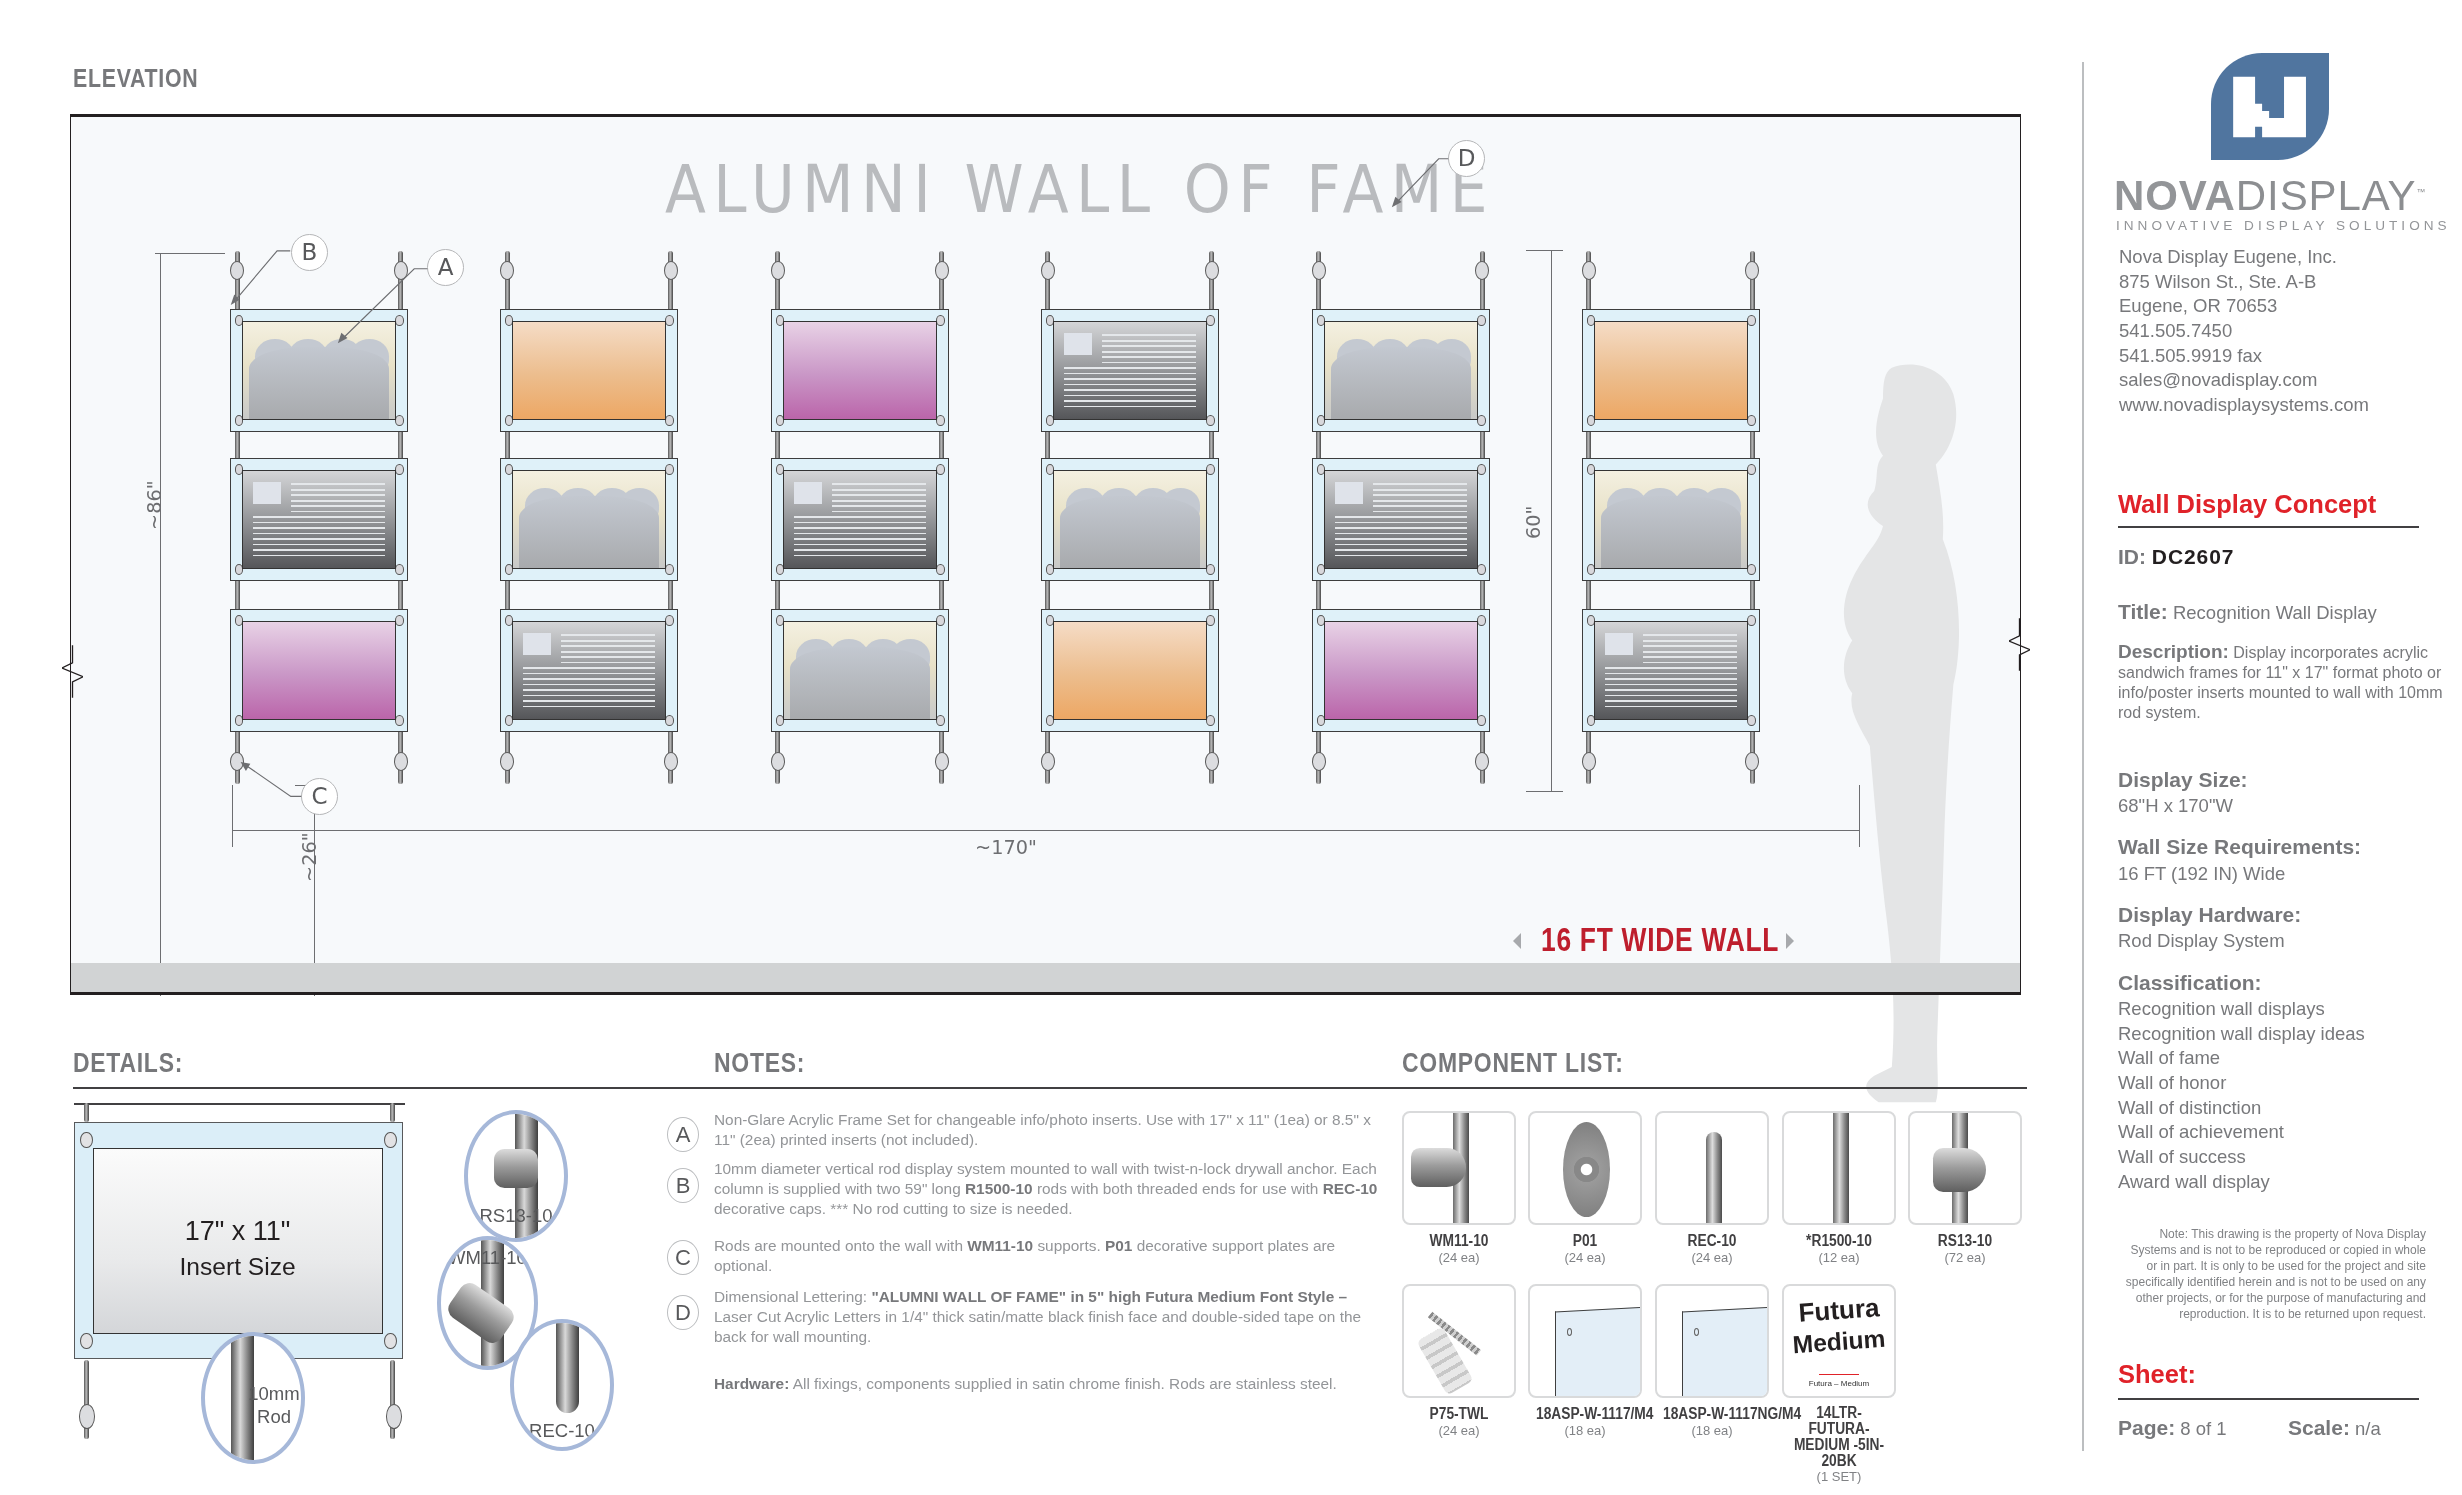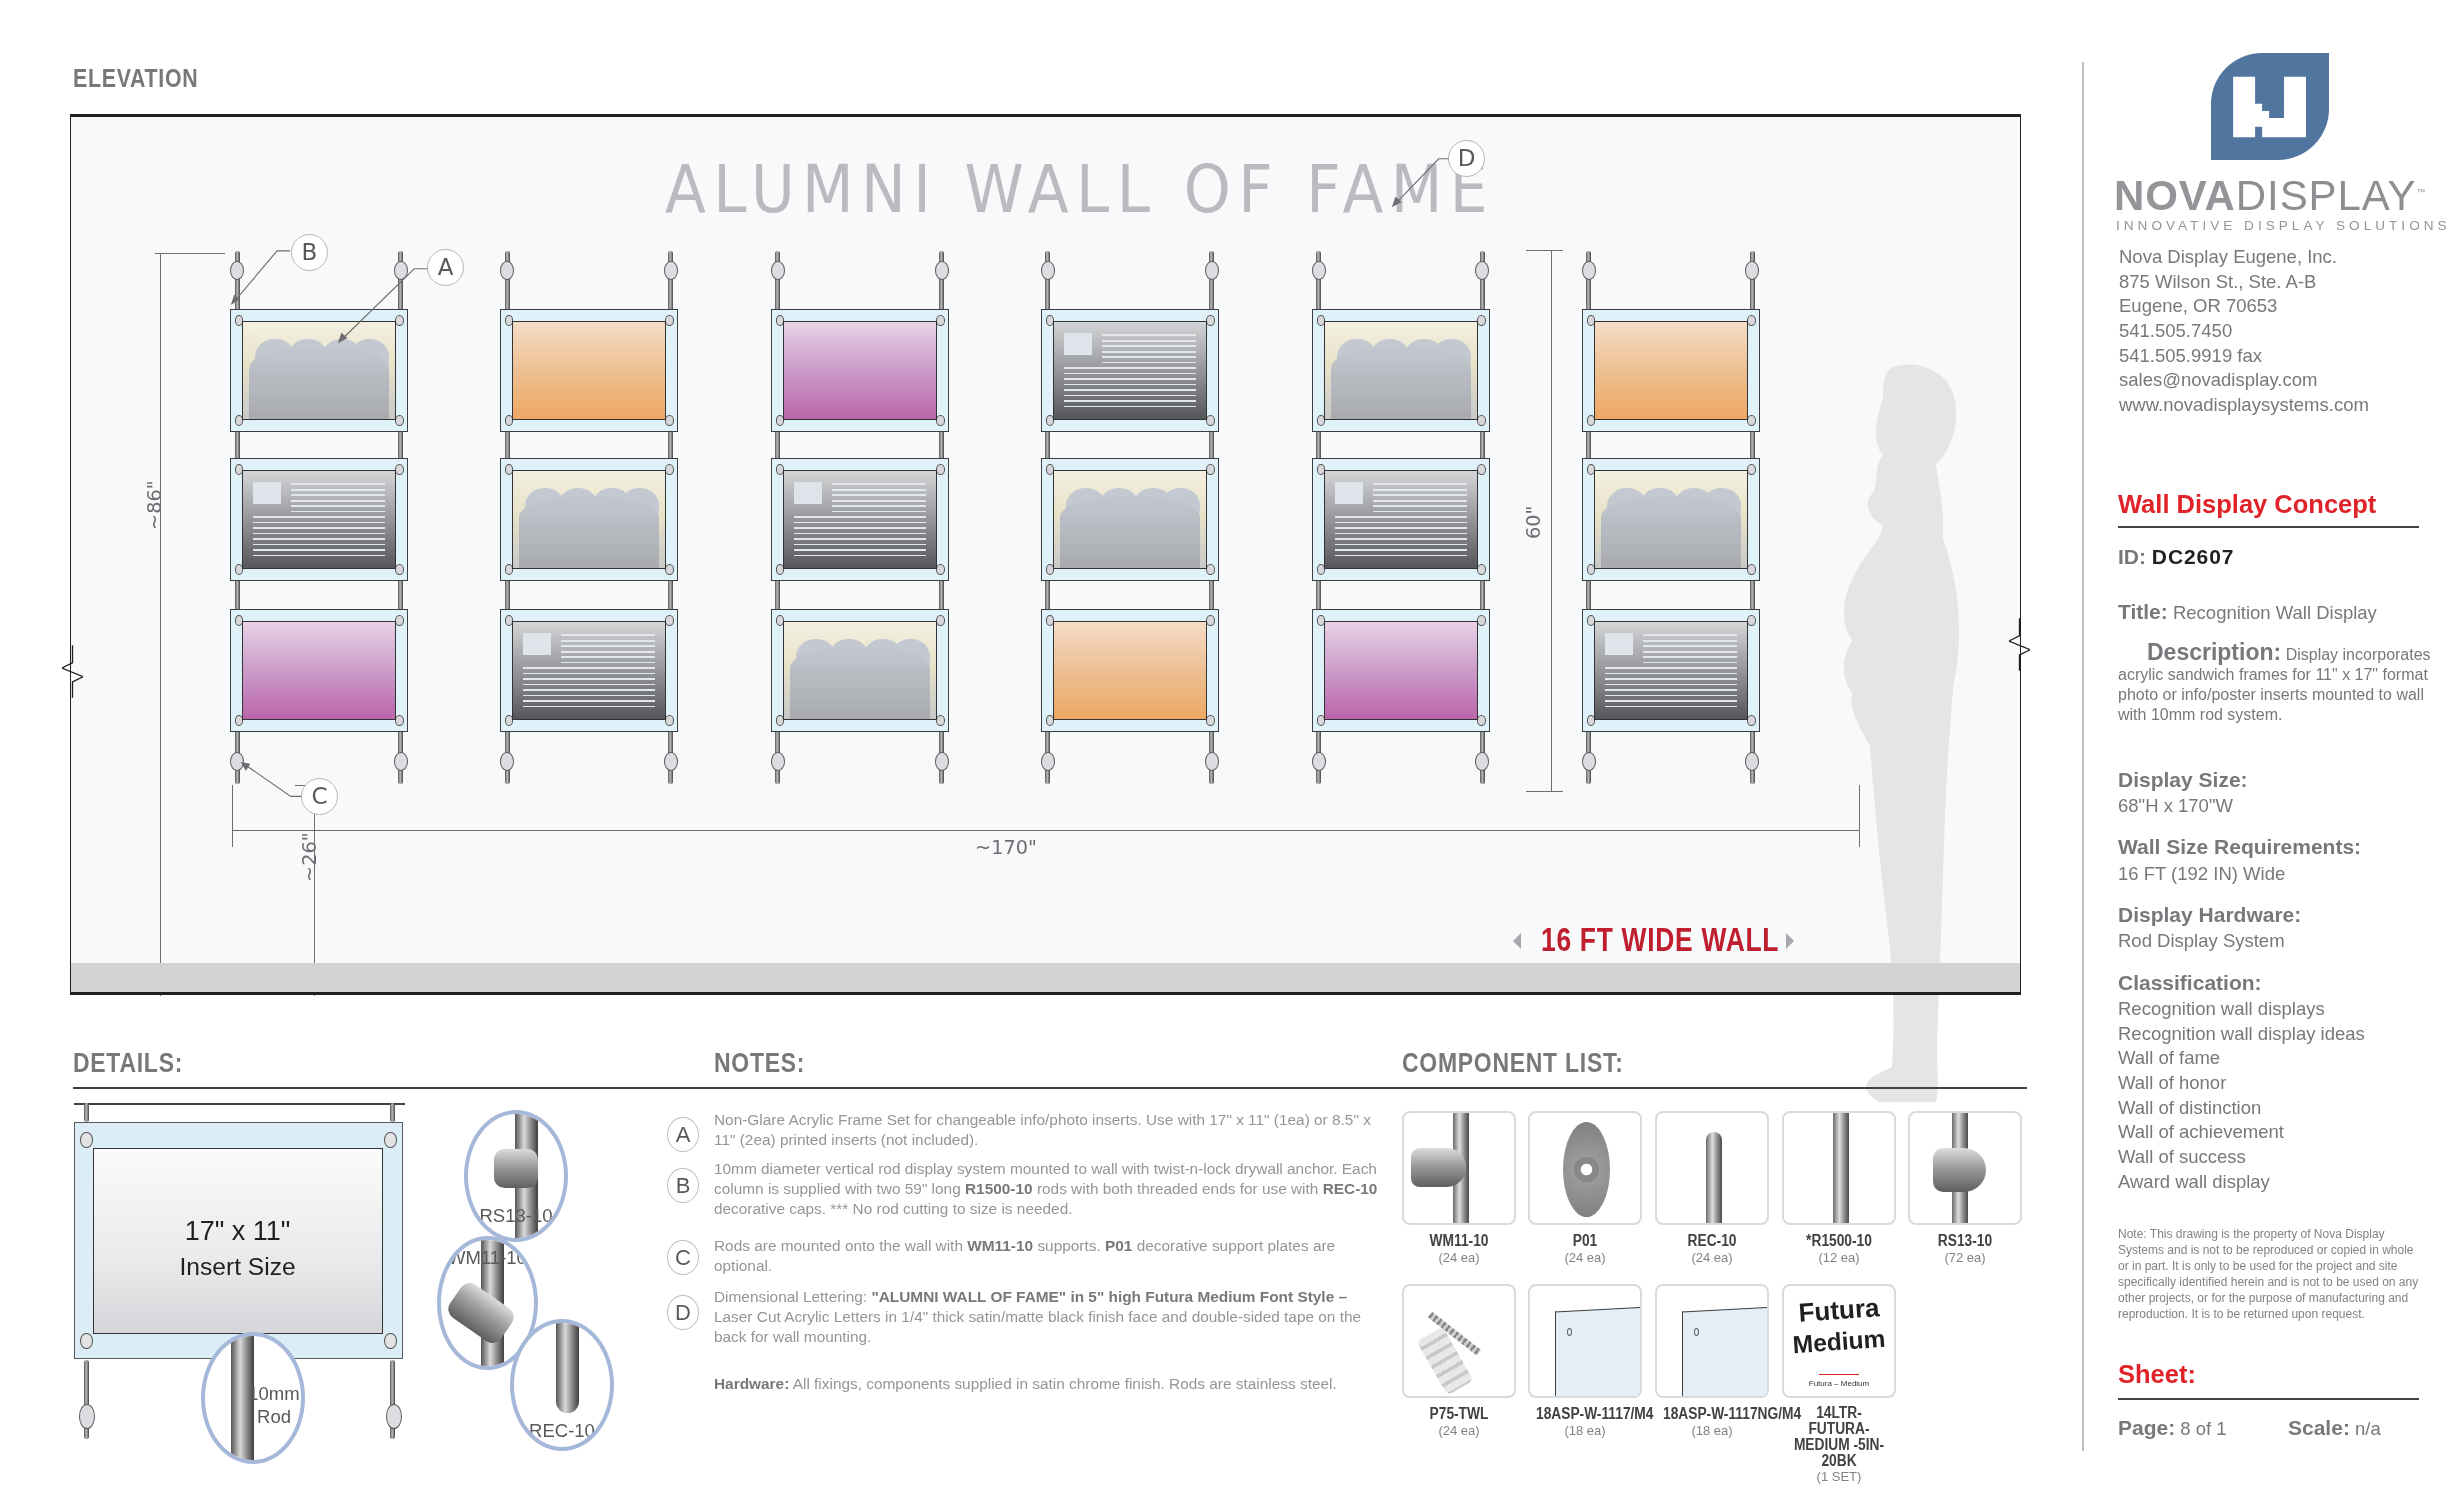--- a/index.html
+++ b/index.html
@@ -46,22 +46,22 @@
   #logo-name { position: absolute; left: 2114px; top: 172px; font-size: 42px; color: #8c8e91; letter-spacing: 0.9px; white-space: nowrap; }
   #logo-name b { font-weight: 900; color: #939598; }
   #logo-tag { position: absolute; left: 2116px; top: 218px; font-size: 13.6px; letter-spacing: 4px; color: #939598; white-space: nowrap; }
   .addr { position: absolute; left: 2119px; font-size: 18.5px; color: #77787b; white-space: nowrap; }
 
   .rp-heading { position: absolute; left: 2118px; font-size: 25.5px; font-weight: bold; color: #e02229; white-space: nowrap; }
   .rp-rule { position: absolute; left: 2118px; width: 301px; height: 1.8px; background: #414042; }
   .rp-label { position: absolute; left: 2118px; font-size: 21px; font-weight: bold; color: #77787b; white-space: nowrap; }
   .rp-text { position: absolute; left: 2118px; font-size: 18.5px; color: #77787b; white-space: nowrap; }
   .rp-desc { position: absolute; left: 2118px; width: 325px; font-size: 16px; line-height: 20px; color: #77787b; }
-  .rp-desc b { font-size: 23px; margin-left: 29px; }
-  #legal { position: absolute; left: 2118px; top: 1226px; width: 308px; font-size: 12px; line-height: 16px; color: #808285; }
+  .rp-desc b { font-size: 19px; }
+  #legal { position: absolute; left: 2118px; top: 1226px; width: 308px; font-size: 12px; line-height: 16px; color: #808285; text-align: right; }
 
   
   #detail-frame { position: absolute; left: 74px; top: 1122px; width: 329px; height: 237px; background: #dbeef8; border: 1.8px solid #58595b; }
   #detail-insert { position: absolute; left: 17.6px; top: 24.6px; width: 290px; height: 186px; border: 1.8px solid #333; background: linear-gradient(180deg,#fbfbfb 0%,#e9eaeb 60%,#d4d6d9 100%); text-align: center; color: #231f20; }
   #detail-size { position: absolute; left: 0; right: 0; top: 67px; font-size: 27px; }
   #detail-caption { position: absolute; left: 0; right: 0; top: 104px; font-size: 24.6px; }
   .zoom-circle { position: absolute; border: 4.4px solid #a6b8d9; border-radius: 50%; background: #ffffff; overflow: hidden; }
   .zoom-circle .zrod { position: absolute; width: 23px; background: linear-gradient(90deg,#555 0%,#d9d9d9 40%,#8a8a8a 70%,#3f3f3f 100%); }
   .zoom-circle .zlabel { position: absolute; font-size: 18.5px; color: #58595b; width: 100%; text-align: center; }
   .part-cyl { position: absolute; background: linear-gradient(180deg,#dcdcdc 0%,#9c9c9c 45%,#5f5f5f 100%); border-radius: 10.6px; }

